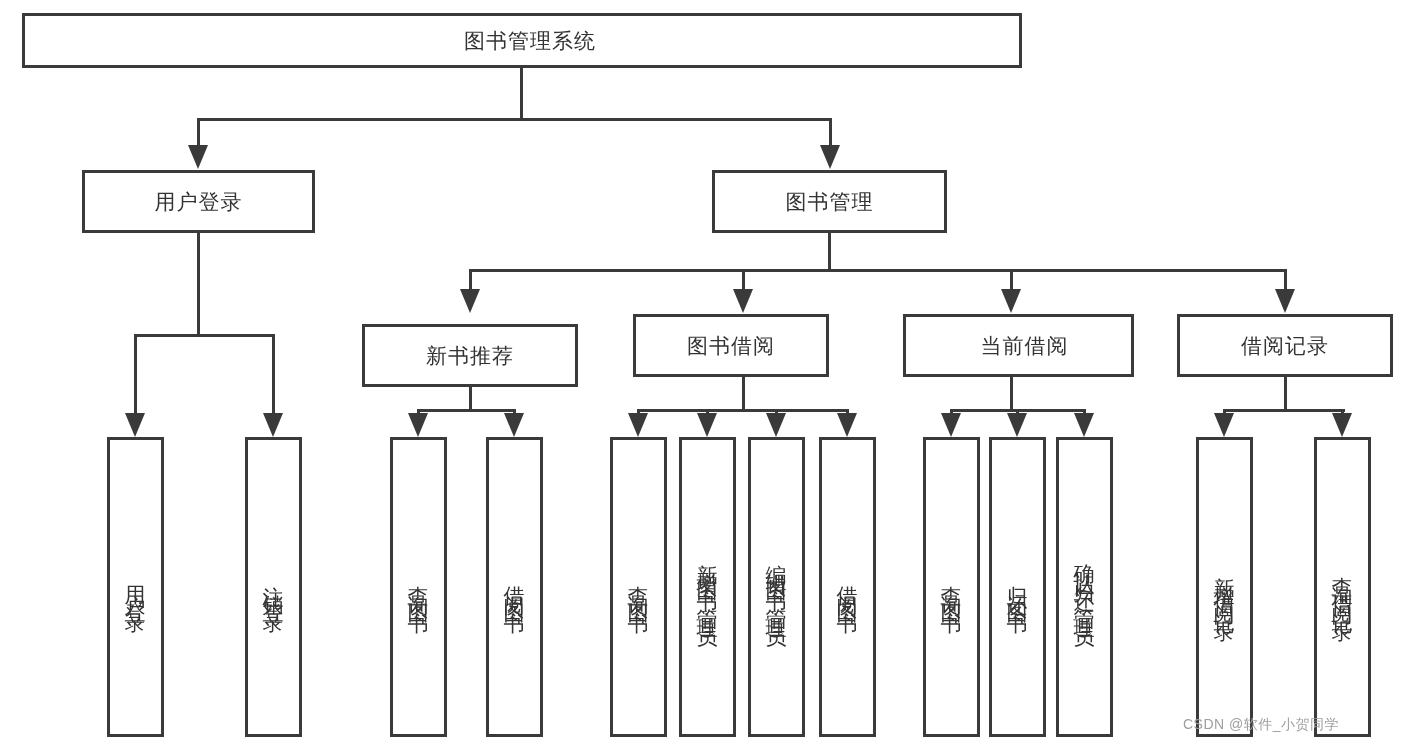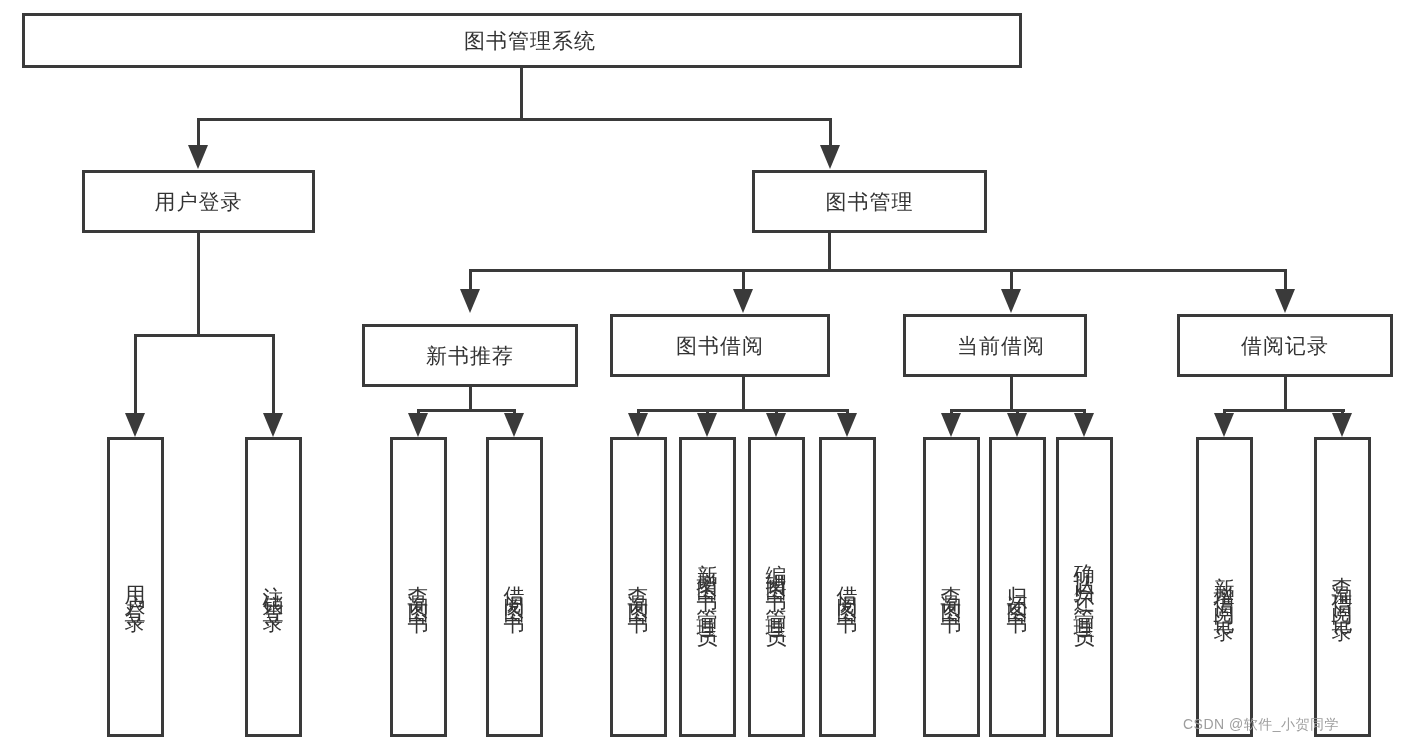--- a/index.html
+++ b/index.html
@@ -91,21 +91,21 @@
     <div class="ln" style="left:197px; top:118px; width:635px; height:3px;"></div>
     <div class="ln" style="left:197px; top:118px; width:3px; height:29px;"></div>
     <div class="ar" style="left:188px; top:145px;"></div>
     <div class="ln" style="left:829px; top:118px; width:3px; height:29px;"></div>
     <div class="ar" style="left:820px; top:145px;"></div>
   </div>
 
   <div class="box" style="left:82px; top:170px; width:233px; height:63px;">
     <span>用户登录</span>
   </div>
-  <div class="box" style="left:712px; top:170px; width:235px; height:63px;margin-left:40px;">
+  <div class="box" style="left:712px; top:170px; width:235px; height:63px;">
     <span>图书管理</span>
   </div>
 
   <div>
     <div class="ln" style="left:197px; top:233px; width:3px; height:103px;"></div>
     <div class="ln" style="left:134px; top:334px; width:141px; height:3px;"></div>
     <div class="ln" style="left:134px; top:334px; width:3px; height:80px;"></div>
     <div class="ar" style="left:125px; top:413px;"></div>
     <div class="ln" style="left:272px; top:334px; width:3px; height:80px;"></div>
     <div class="ar" style="left:263px; top:413px;"></div>
@@ -120,24 +120,24 @@
     <div class="ar" style="left:733px; top:289px;"></div>
     <div class="ln" style="left:1010px; top:269px; width:3px; height:22px;"></div>
     <div class="ar" style="left:1001px; top:289px;"></div>
     <div class="ln" style="left:1284px; top:269px; width:3px; height:22px;"></div>
     <div class="ar" style="left:1275px; top:289px;"></div>
   </div>
 
   <div class="box" style="left:362px; top:324px; width:216px; height:63px;">
     <span>新书推荐</span>
   </div>
-  <div class="box" style="left:610px; top:314px; width:220px; height:63px;">
+  <div class="box" style="left:633px; top:314px; width:196px; height:63px;">
     <span>图书借阅</span>
   </div>
-  <div class="box" style="left:903px; top:314px; width:184px; height:63px;padding-left:12px;">
+  <div class="box" style="left:903px; top:314px; width:231px; height:63px;padding-left:12px;">
     <span>当前借阅</span>
   </div>
   <div class="box" style="left:1177px; top:314px; width:216px; height:63px;">
     <span>借阅记录</span>
   </div>
 
   <div>
     <div class="ln" style="left:469px; top:377px; width:3px; height:34px;"></div>
     <div class="ln" style="left:417px; top:409px; width:99px; height:3px;"></div>
     <div class="ln" style="left:417px; top:409px; width:3px; height:11px;"></div>

